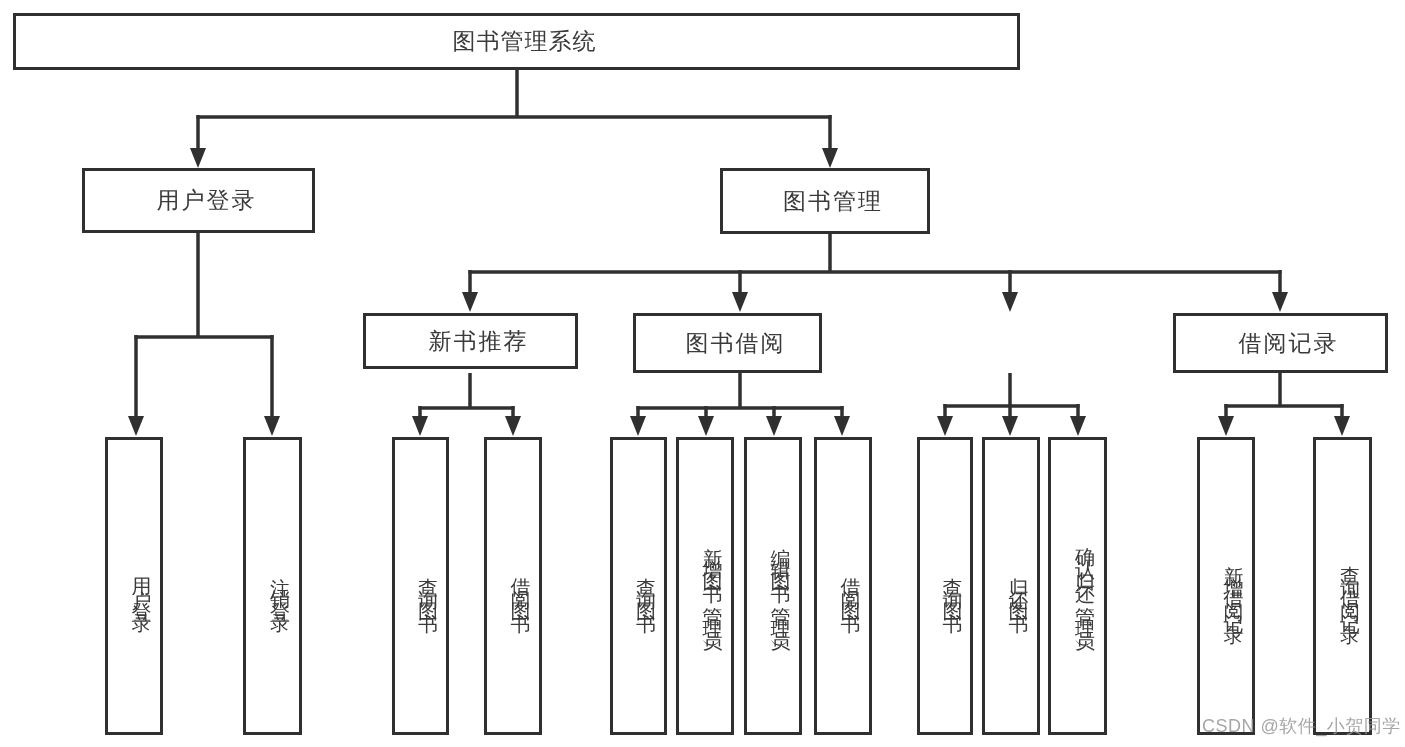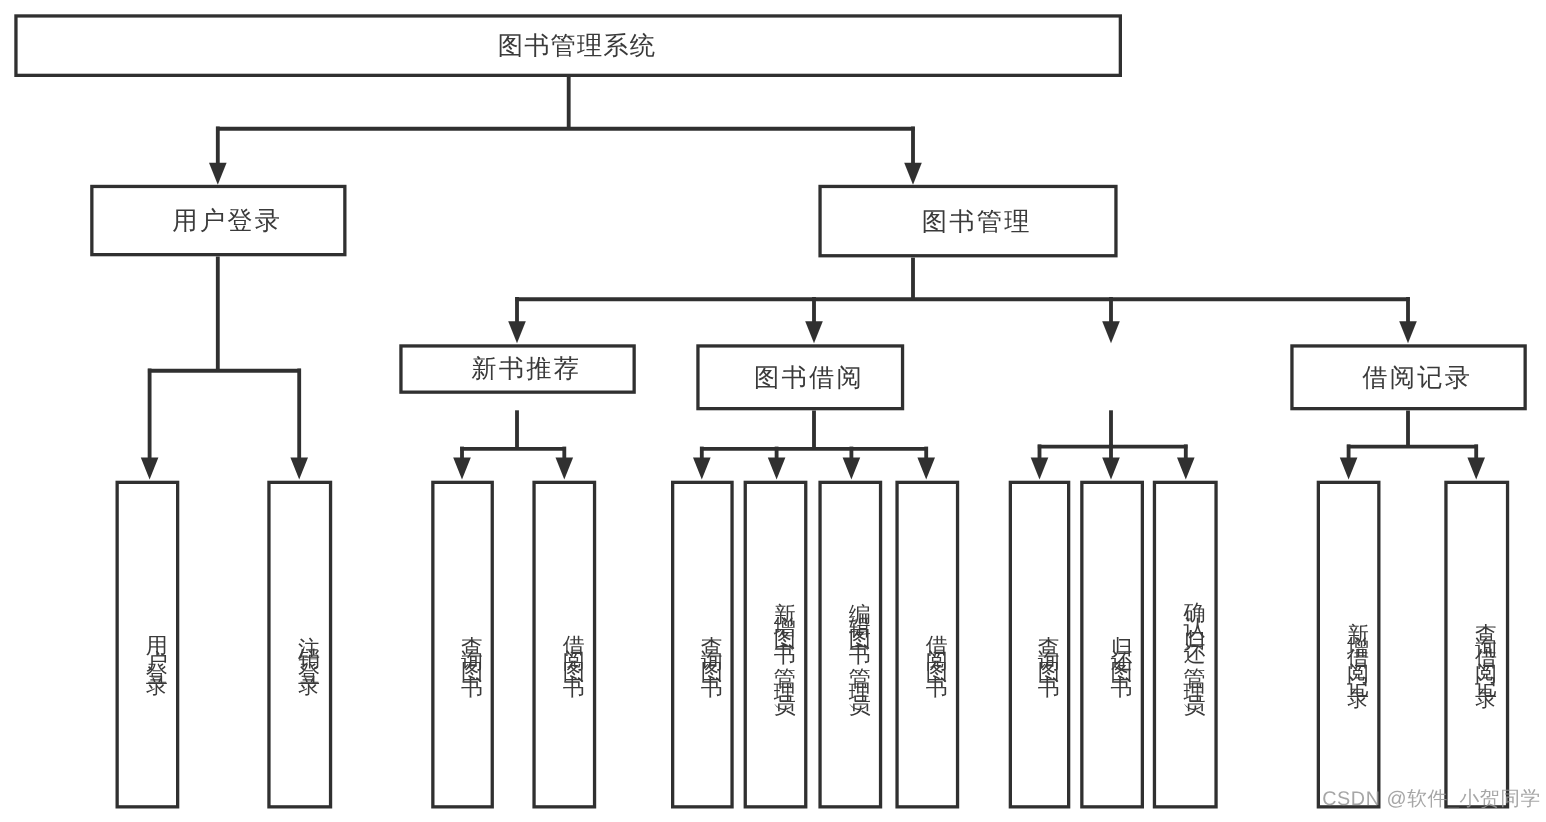--- a/index.html
+++ b/index.html
@@ -130,23 +130,23 @@
       <line x1="1226" y1="404" x2="1226" y2="420"></line>
       <polygon points="1218,416 1234,416 1226,436" stroke="none"></polygon>
       <line x1="1342" y1="404" x2="1342" y2="420"></line>
       <polygon points="1334,416 1350,416 1342,436" stroke="none"></polygon>
     </g>
   </svg>
 
   <div class="node root-node" style="left:13px; top:13px; width:1007px; height:57px;">图书管理系统</div>
 
   <div class="node h-node" style="left:82px; top:168px; width:233px; height:65px;">用户登录</div>
-  <div class="node h-node" style="left:744px; top:168px; width:272px; height:66px;">图书管理</div>
+  <div class="node h-node" style="left:720px; top:168px; width:210px; height:66px;">图书管理</div>
 
-  <div class="node h-node" style="left:363px; top:313px; width:215px; height:45px;">新书推荐</div>
+  <div class="node h-node" style="left:363px; top:313px; width:215px; height:56px;">新书推荐</div>
   <div class="node h-node" style="left:633px; top:313px; width:189px; height:60px;">图书借阅</div>
   <div class="node h-node" style="left:1173px; top:313px; width:215px; height:60px;">借阅记录</div>
 
   <div class="node leaf-node" style="left:105px; top:437px; width:58px; height:298px;">
     <span class="v-text">用户登录</span>
   </div>
   <div class="node leaf-node" style="left:243px; top:437px; width:59px; height:298px;">
     <span class="v-text">注销登录</span>
   </div>
 

